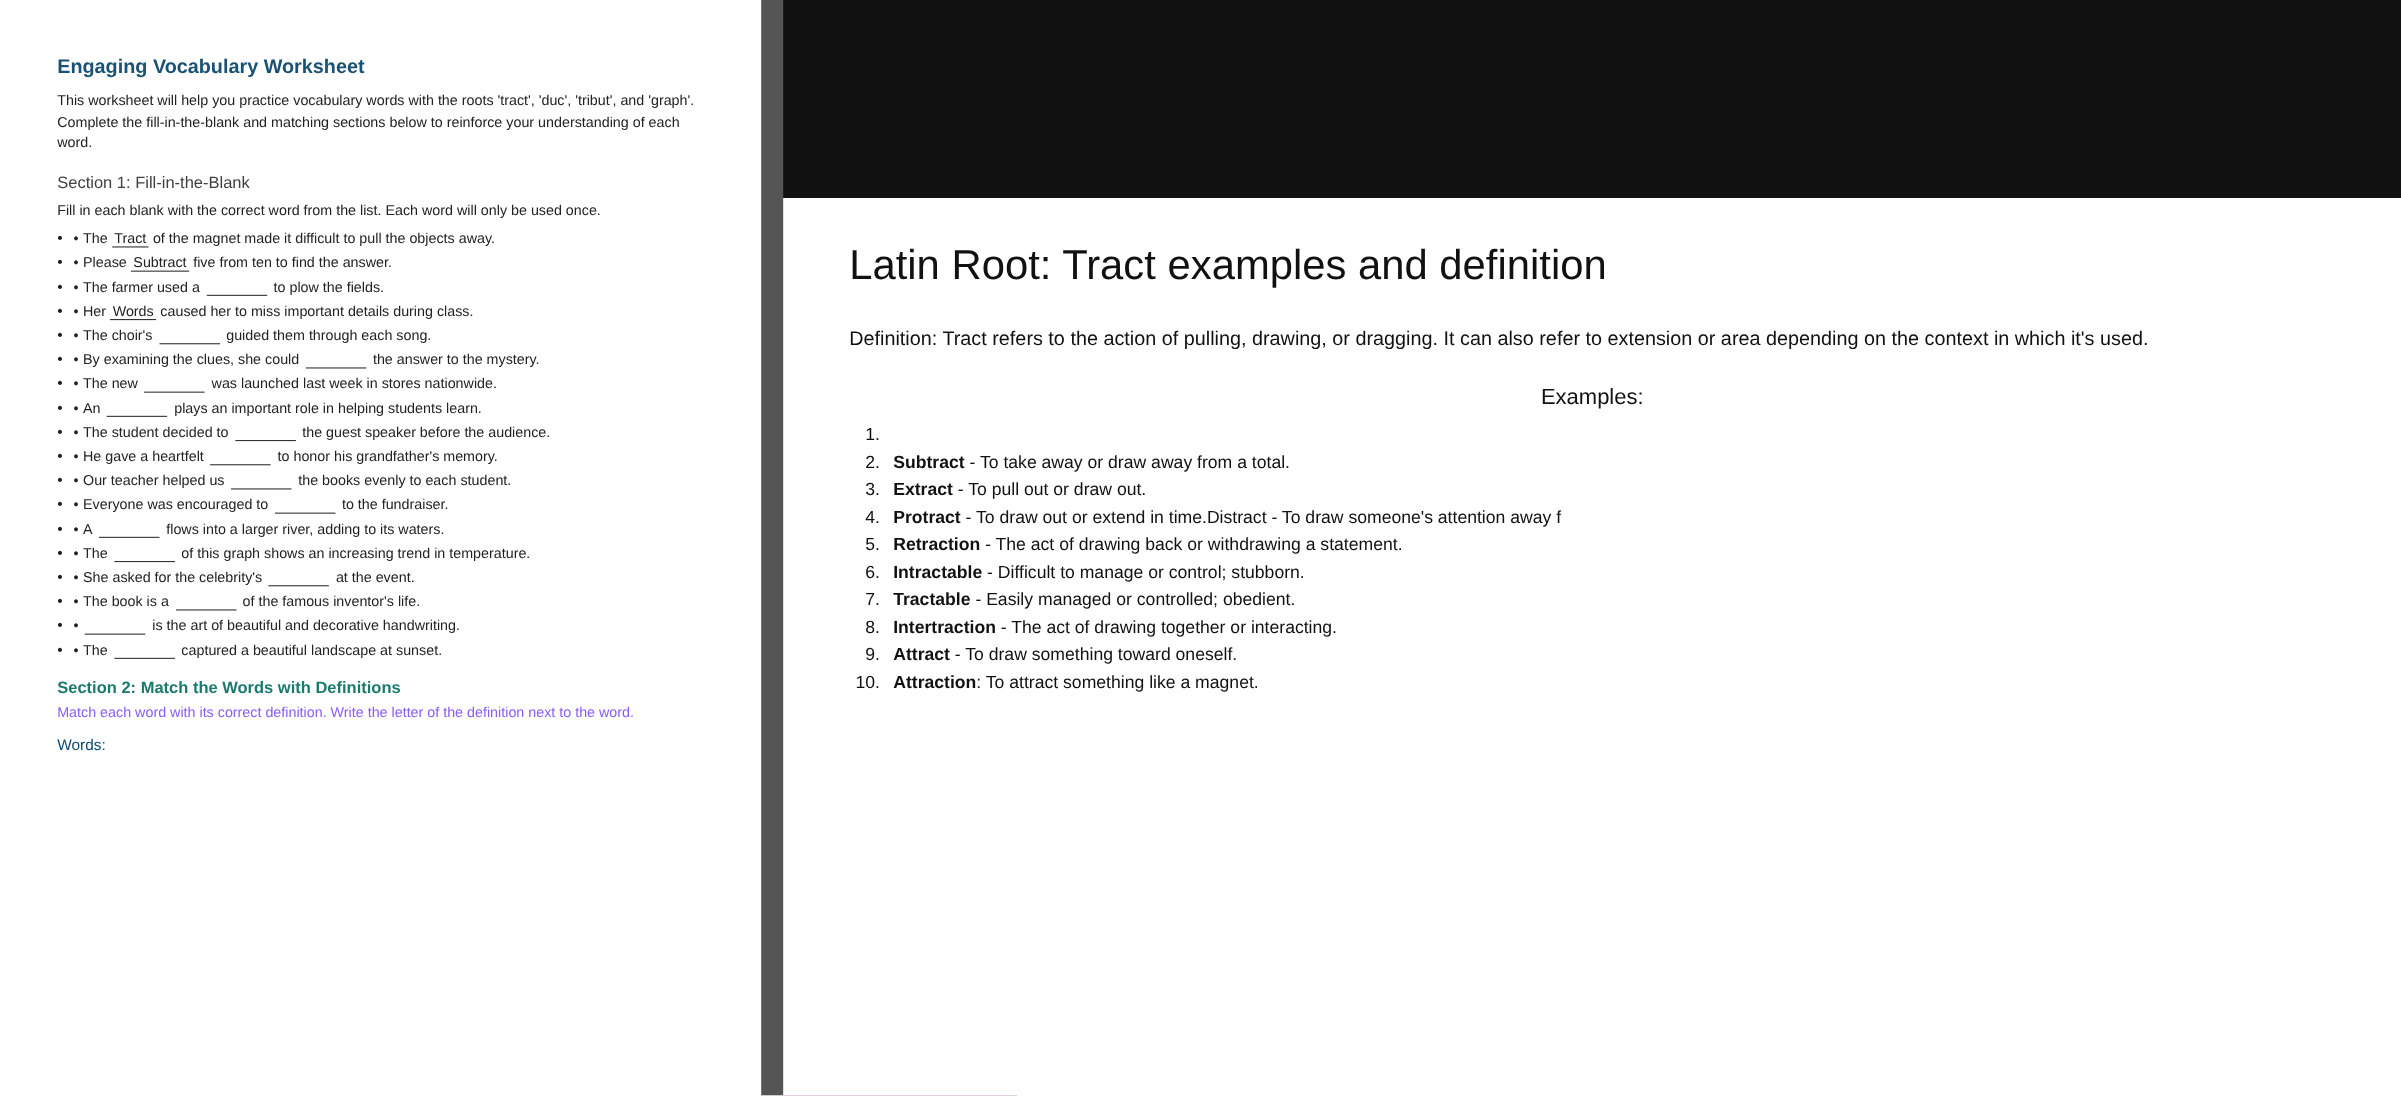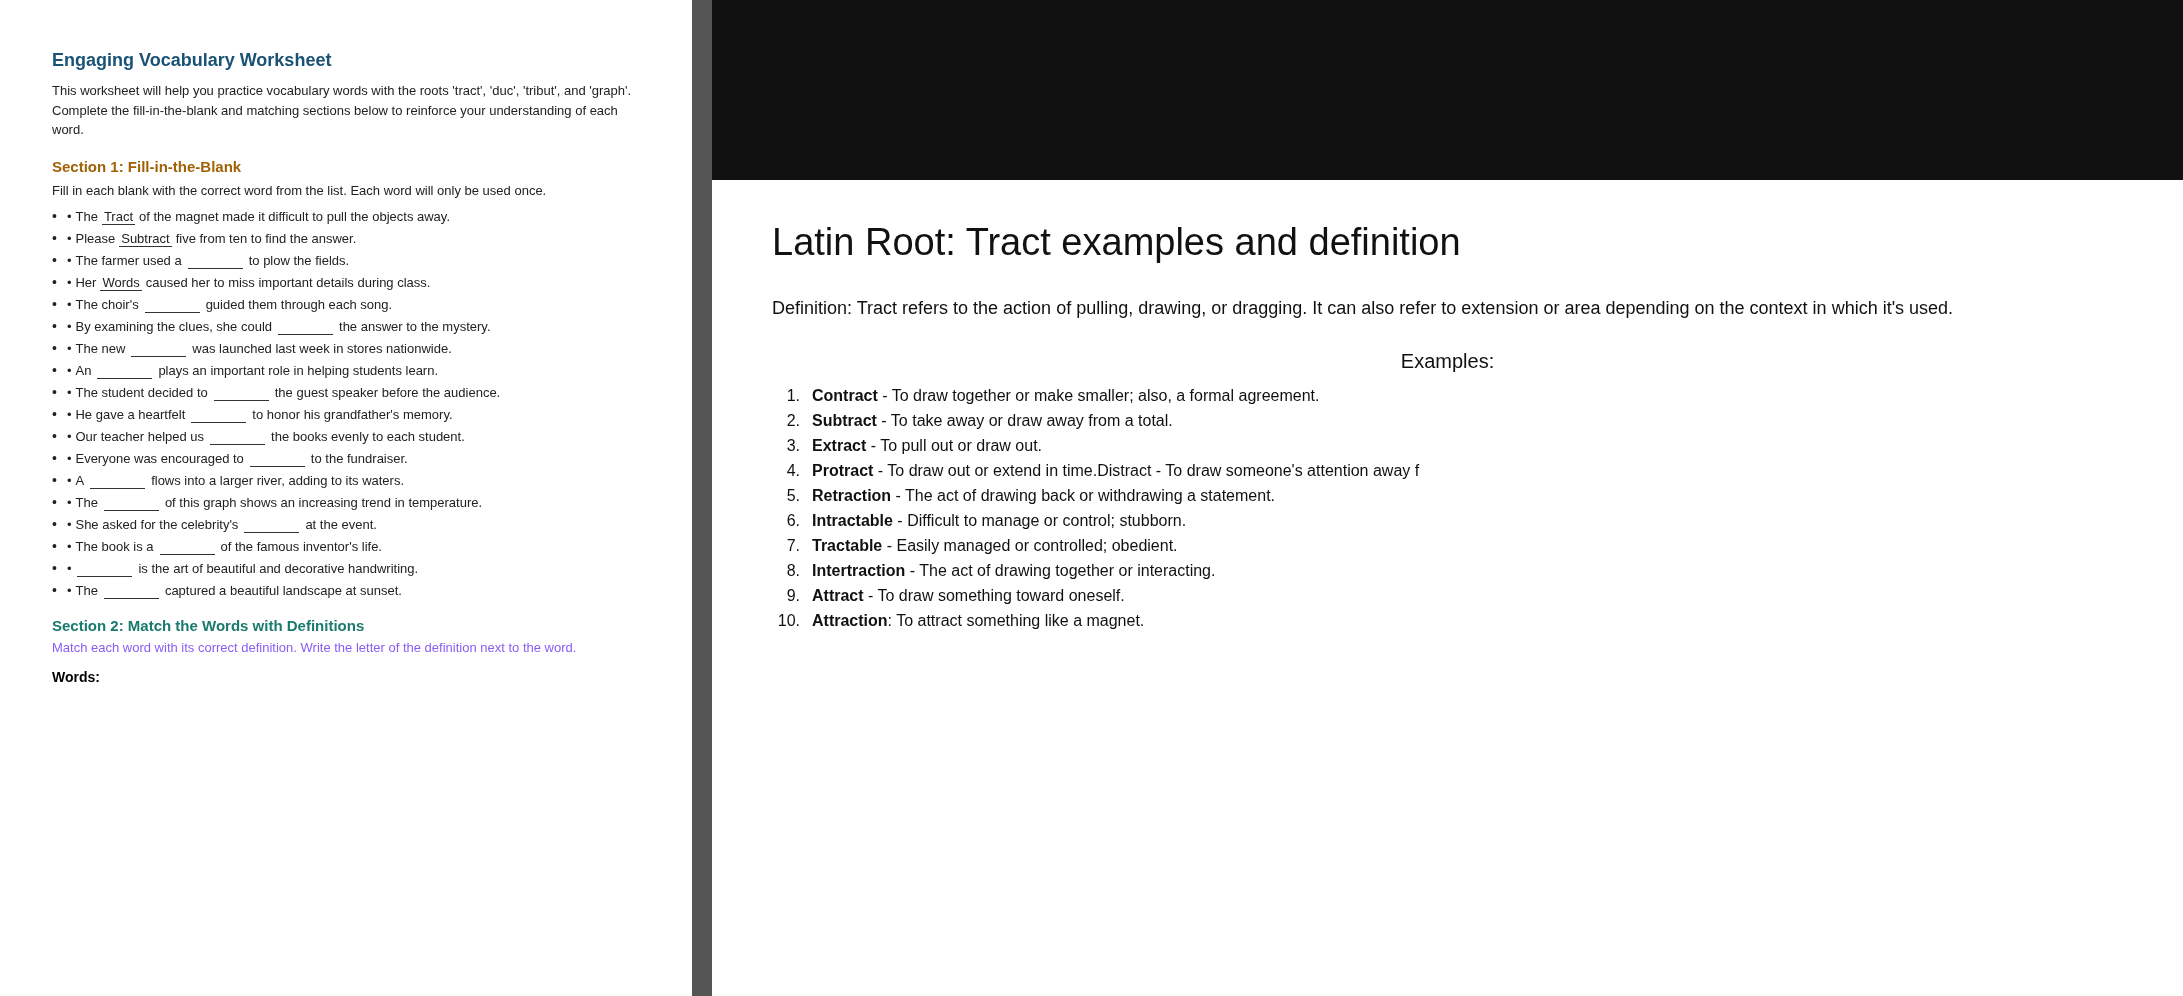--- a/index.html
+++ b/index.html
@@ -30,23 +30,23 @@
     }
 
     .worksheet-intro {
       font-size: 13px;
       color: #222;
       line-height: 1.5;
       margin-bottom: 18px;
     }
 
     .section-title {
-      color: #a16207;
+      color: #404040;
       font-size: 15px;
-      font-weight: bold;
+      font-weight: normal;
       margin-bottom: 8px;
     }
 
     .section-instruction {
       font-size: 13px;
       color: #222;
       margin-bottom: 10px;
     }
 
     .fill-list {
@@ -91,23 +91,23 @@
       margin-bottom: 6px;
     }
 
     .section2-instruction {
       font-size: 13px;
       color: #8b5cf6;
       margin-bottom: 10px;
     }
 
     .words-label {
-      color: #000000;
+      color: #0c4a6e;
       font-size: 14px;
-      font-weight: bold;
+      font-weight: normal;
       margin-top: 14px;
     }
 
     
     .divider {
       width: 20px;
       background: #555;
       flex-shrink: 0;
       height: 996px;
     }
@@ -220,21 +220,20 @@
 
 <div class="right-panel">
   <div class="right-top-black"></div>
   <div class="right-content">
     <div class="definition-title">Latin Root: Tract examples and definition</div>
     <div class="definition-text">Definition: Tract refers to the action of pulling, drawing, or dragging. It can also refer to extension or area depending on the context in which it's used.</div>
     <div class="examples-heading">Examples:</div>
     <ol class="examples-list" id="examples-list">
         <li>
           <span class="num">1.</span>
-          <span><strong>Contract</strong> - To draw together or make smaller; also, a formal agreement.</span>
         </li>
         <li>
           <span class="num">2.</span>
           <span><strong>Subtract</strong> - To take away or draw away from a total.</span>
         </li>
         <li>
           <span class="num">3.</span>
           <span><strong>Extract</strong> - To pull out or draw out.</span>
         </li>
         <li>

